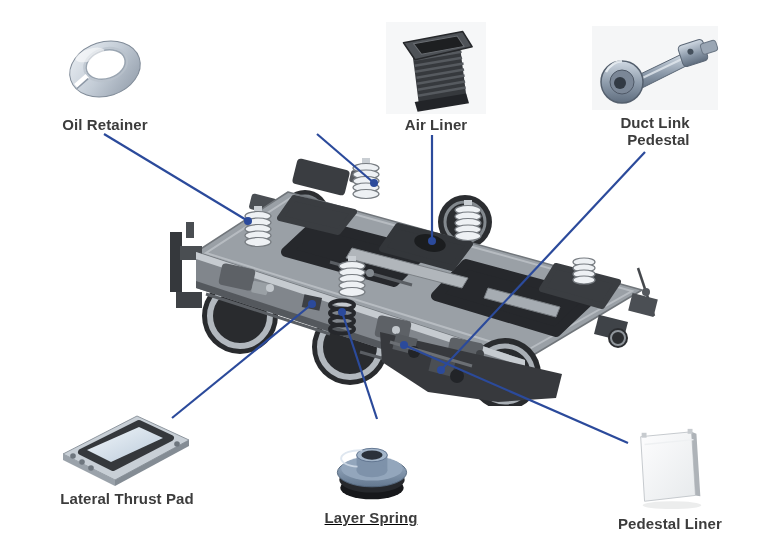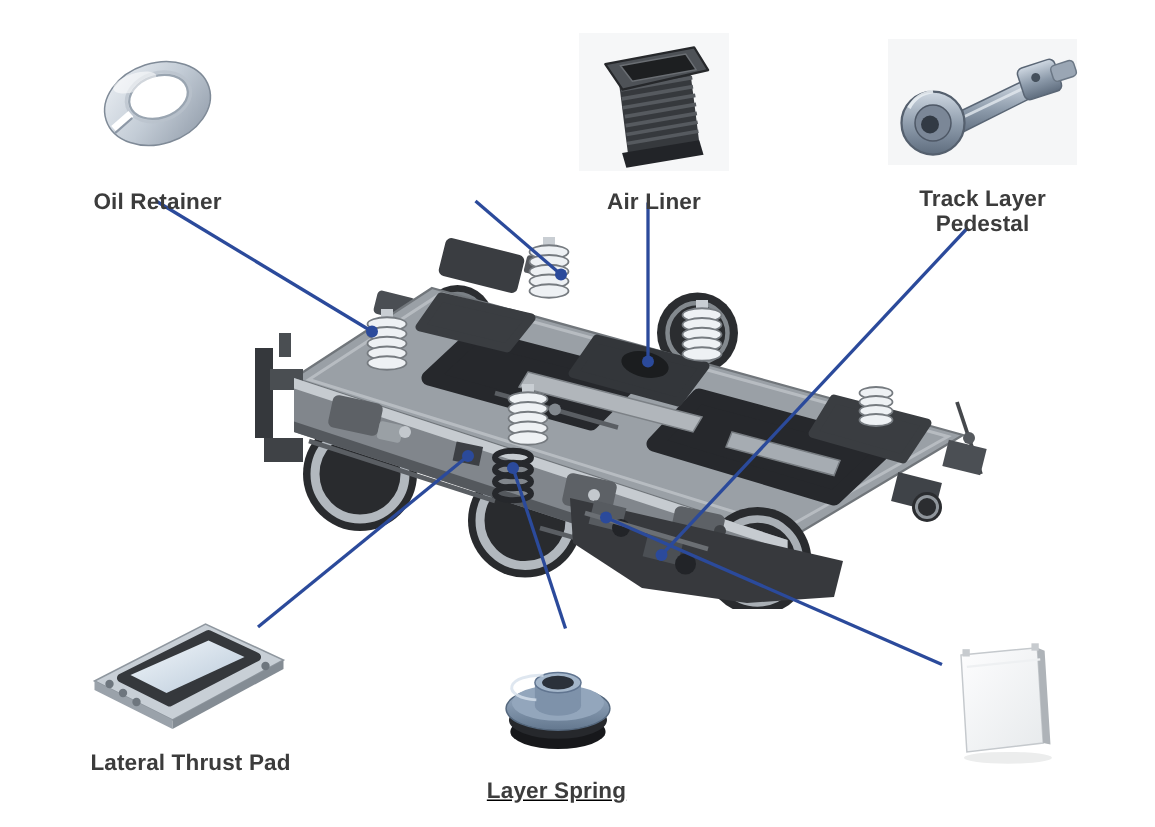--- a/index.html
+++ b/index.html
@@ -6,21 +6,21 @@
   .stage{
     position:relative;width:770px;height:551px;background:var(--bg,#fff);
     font-family:"Liberation Sans", sans-serif;overflow:hidden;
   }
   .overlay{position:absolute;left:0;top:0;width:770px;height:551px;z-index:5;pointer-events:none;}
   .bogie-wrap{position:absolute;left:165px;top:148px;width:510px;height:258px;z-index:1;}
   .part{position:absolute;z-index:8;margin:0;display:flex;flex-direction:column;align-items:center;}
   .part .thumb{display:flex;align-items:center;justify-content:center;}
   .cap{
     font-size:15px;font-weight:600;color:var(--label-color,#3c3c3c);
-    text-align:center;line-height:1.12;margin-top:13px;white-space:nowrap;letter-spacing:.1px;
+    text-align:right;line-height:1.12;margin-top:3px;white-space:nowrap;letter-spacing:.1px;
   }
   
   #part-oil-retainer{left:45px;top:24px;width:120px;}
   #part-side-bearer{left:237px;top:18px;width:120px;}
   #part-air-duct{left:376px;top:22px;width:120px;}
   #part-track-link-assembly{left:585px;top:24px;width:140px;}
   #part-lateral-thrust-pad{left:42px;top:400px;width:170px;}
   #part-layer-spring{left:311px;top:432px;width:120px;text-decoration:underline;}
   #part-pedestal-liner{left:610px;top:423px;width:120px;}
 </style>
@@ -247,21 +247,21 @@
         <circle cx="30" cy="59" r="6" fill="#323a44"></circle>
         <path d="M16,48 A21,21 0 0 1 32,37" fill="none" stroke="#e8edf2" stroke-width="2.5" opacity="0.9"></path>
         <g transform="rotate(-18 103 29)">
           <rect x="90" y="18" width="26" height="22" rx="4" fill="url(#tl-g)" stroke="#5a6675" stroke-width="1"></rect>
           <rect x="112" y="23" width="16" height="11" rx="3" fill="#9aa6b4" stroke="#6b7785" stroke-width="1"></rect>
           <circle cx="101" cy="27" r="3" fill="#45505c"></circle>
         </g>
       </svg>
     </div>
     <figcaption class="cap">
-      <div>Track Layer</div>
+      <div>Duct Link</div>
       <div>Pedestal</div>
     </figcaption>
   </figure>
 
   <figure class="part" id="part-lateral-thrust-pad">
     <div class="thumb">
       <svg width="140" height="88" viewBox="0 0 140 88" xmlns="http://www.w3.org/2000/svg">
         <defs>
           <linearGradient id="lt-g" x1="0" y1="0" x2="1" y2="1">
             <stop offset="0" stop-color="#f2f7fb"></stop>
@@ -315,15 +315,16 @@
           </linearGradient>
         </defs>
         <ellipse cx="44" cy="84" rx="30" ry="4" fill="#eceded"></ellipse>
         <polygon points="12,14 64,9 68,74 16,80" fill="url(#pl-g)" stroke="#c5c9cd" stroke-width="1"></polygon>
         <polygon points="64,9 69,11 73,75 68,74" fill="#aeb3b8"></polygon>
         <rect x="13" y="10" width="5" height="5" fill="#c7cbcf"></rect>
         <rect x="60" y="6" width="5" height="5" fill="#c7cbcf"></rect>
         <line x1="16" y1="22" x2="66" y2="17" stroke="#eef0f2" stroke-width="1.5"></line>
       </svg>
     </div>
+    <figcaption class="cap">Pedestal Liner</figcaption>
   </figure>
 
 </div>
 
 </body></html>

